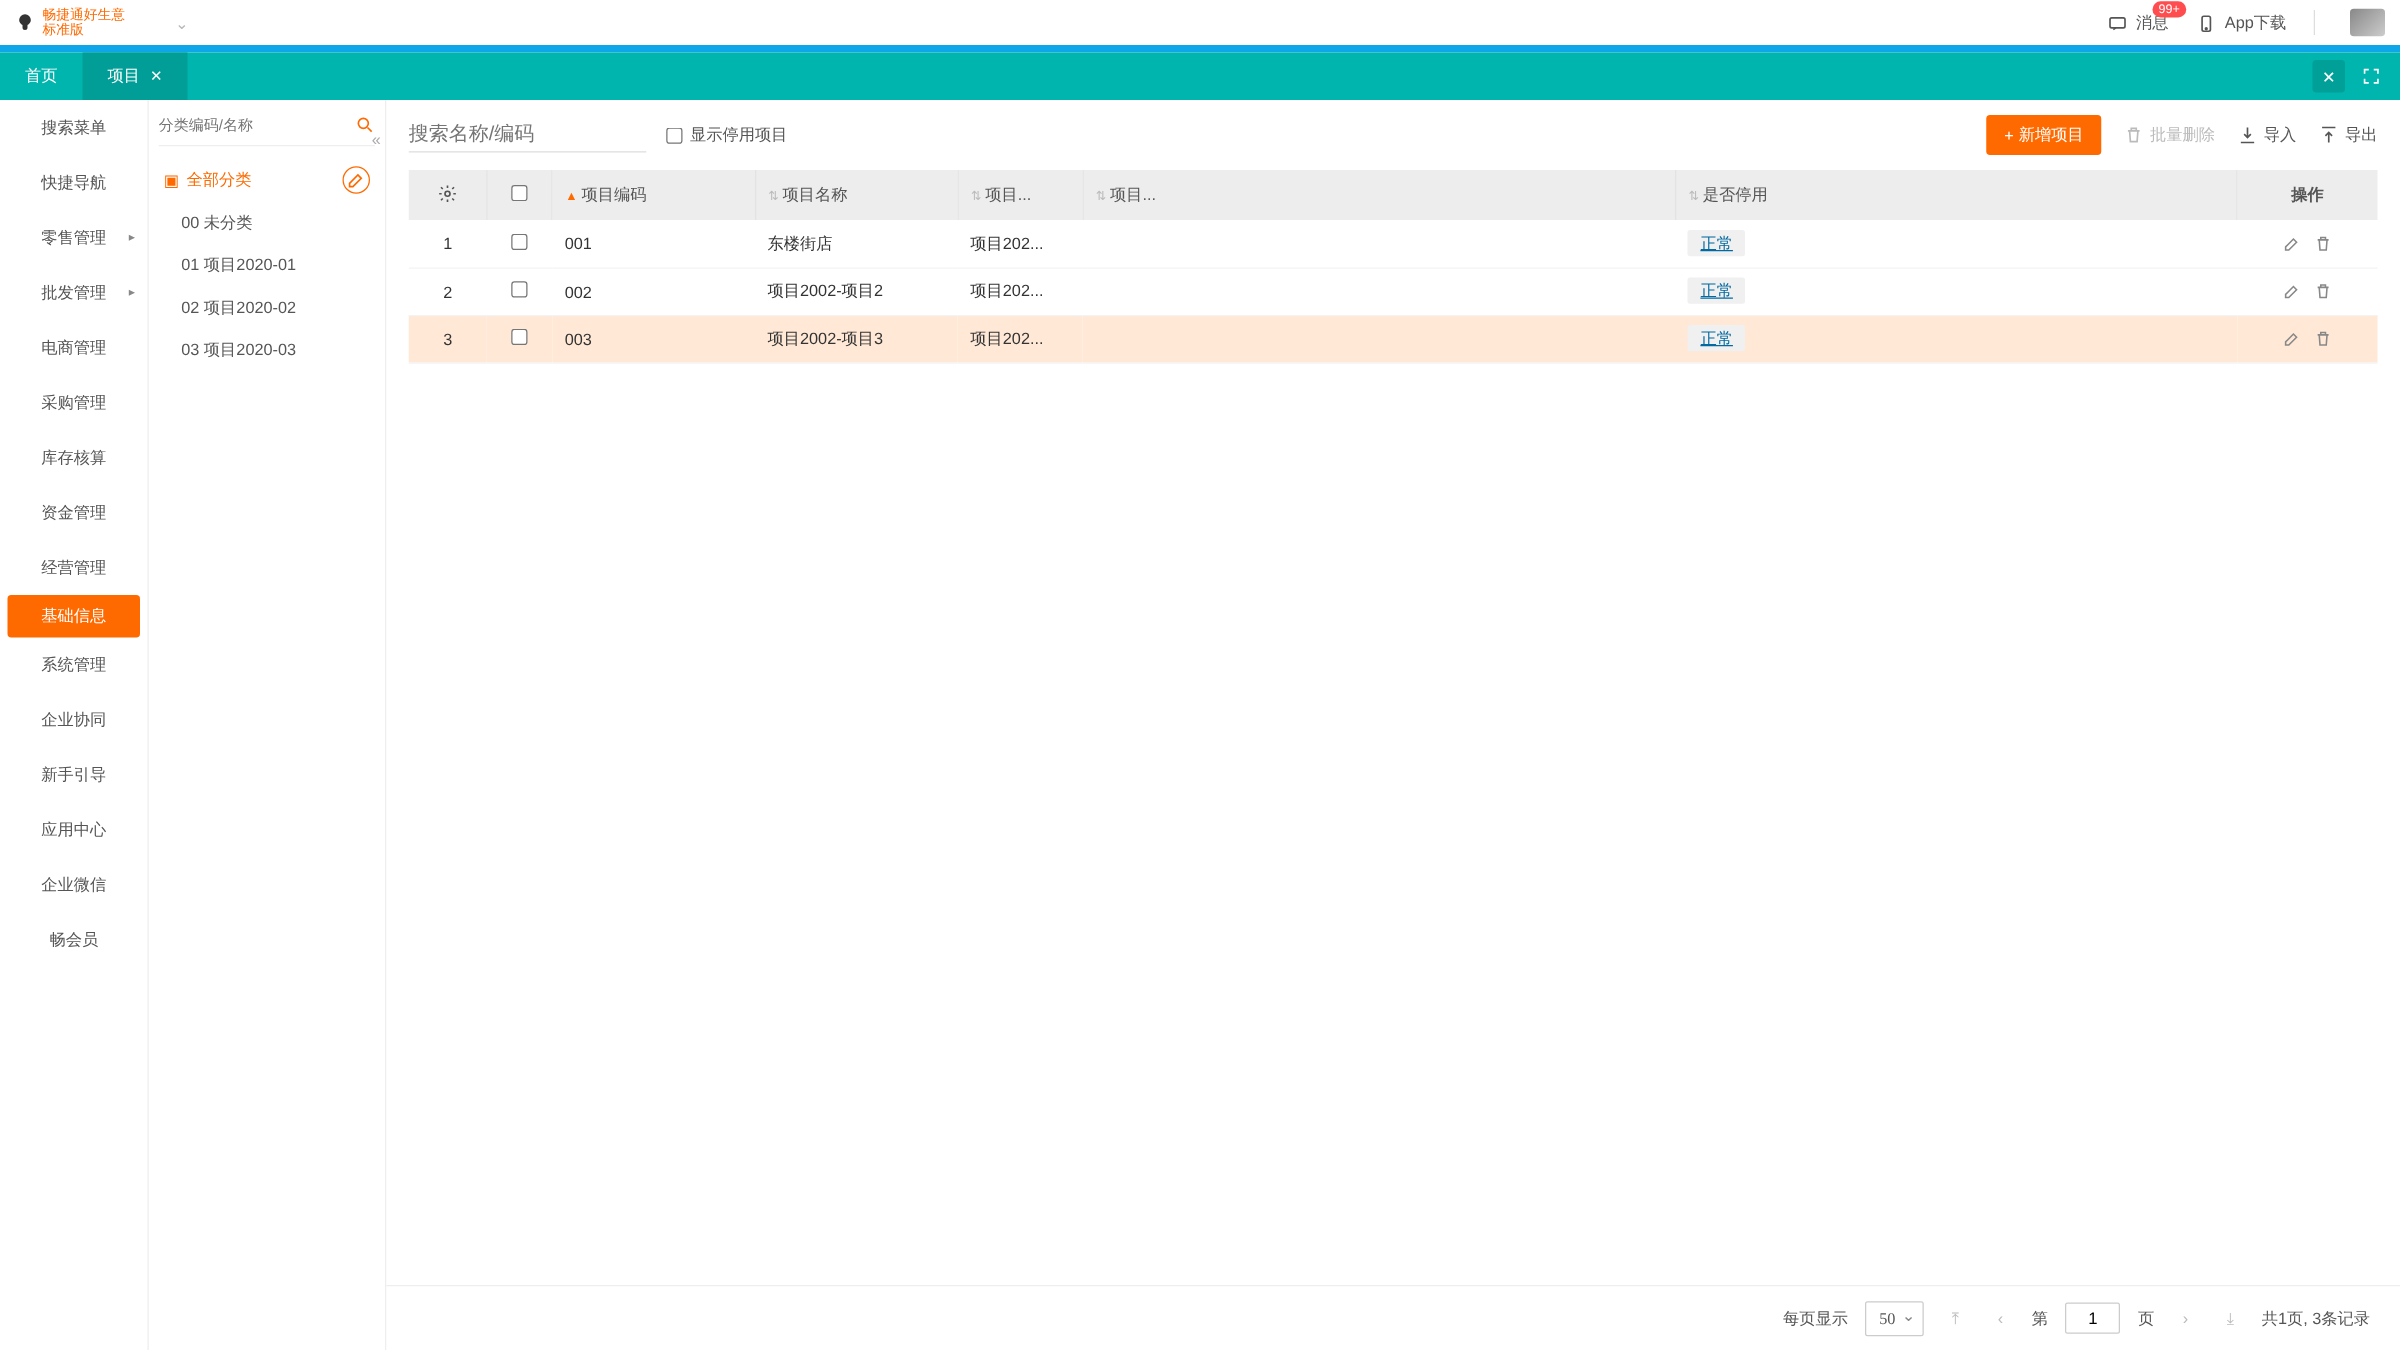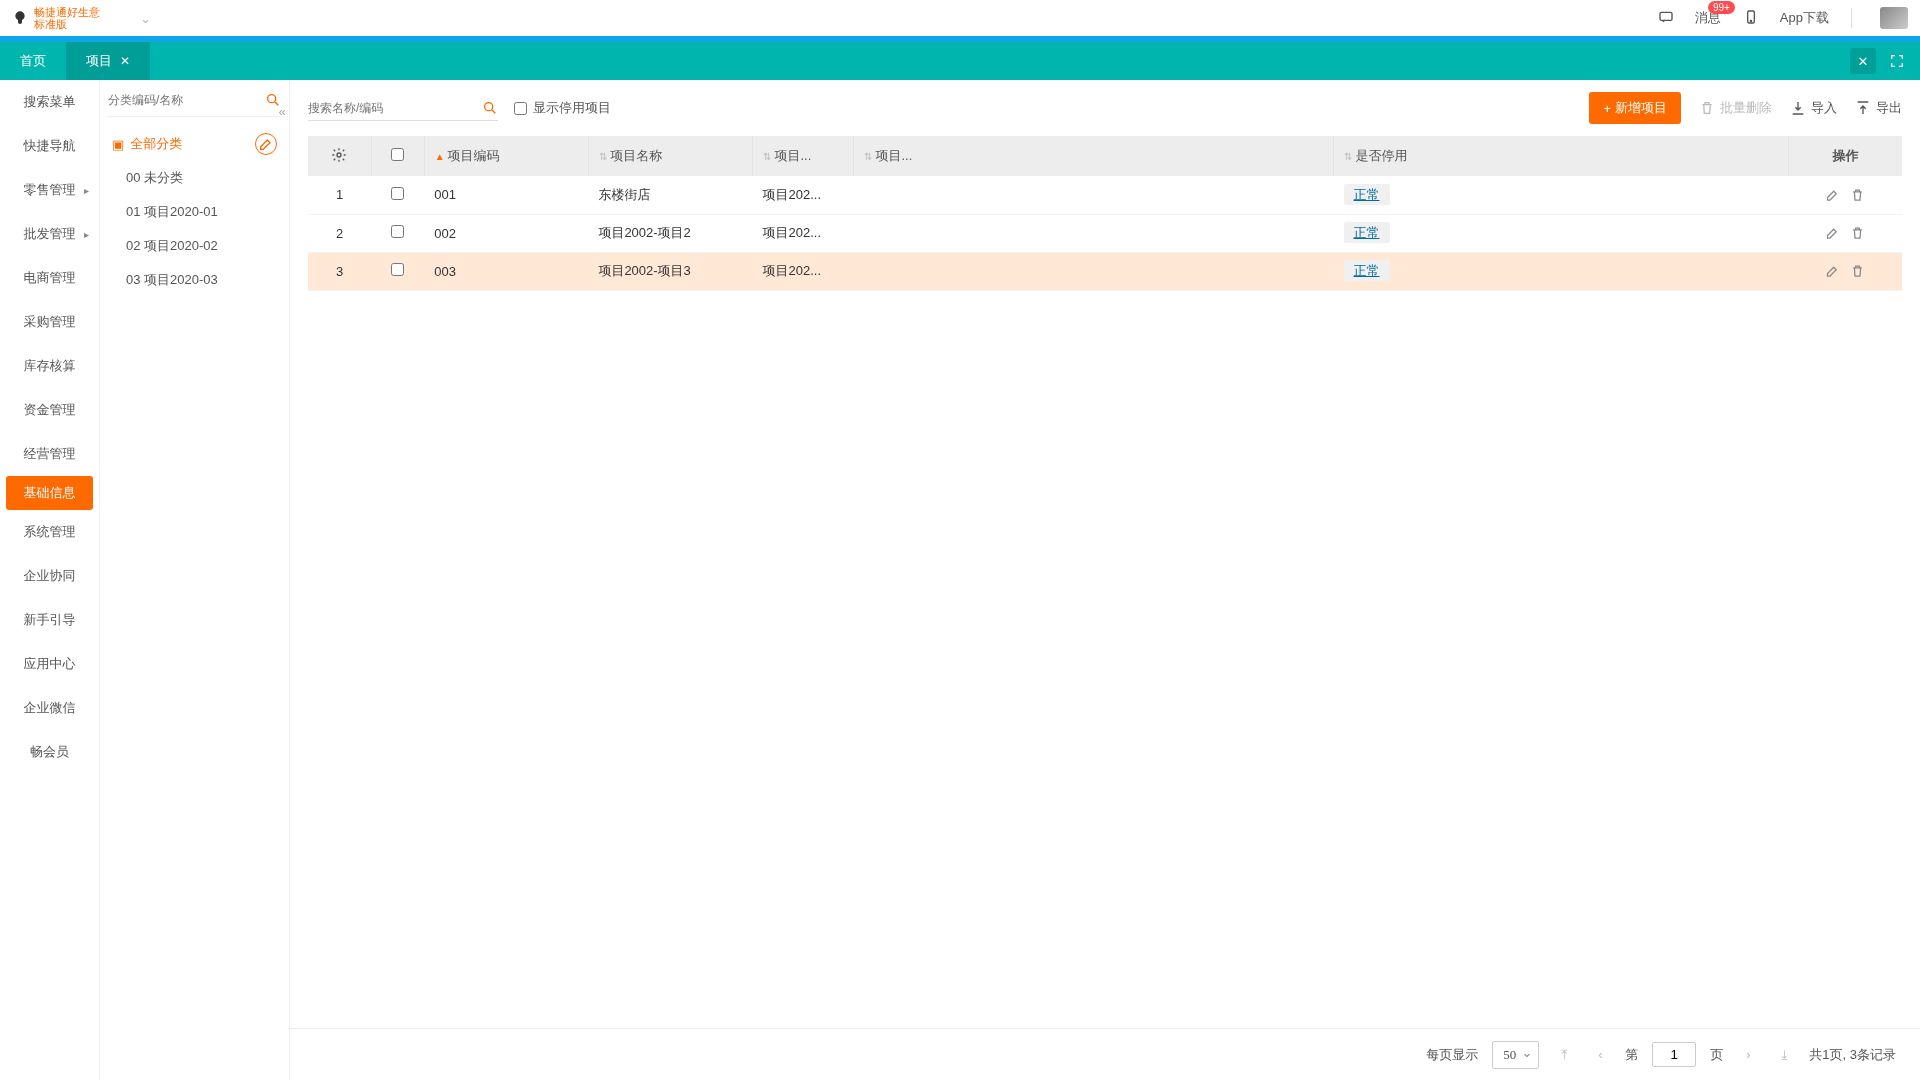--- a/index.html
+++ b/index.html
@@ -5,57 +5,57 @@
 * { margin: 0; padding: 0; box-sizing: border-box; }
 body { font-family: "Microsoft YaHei", Arial, sans-serif; font-size: 13px; color: #333; background: #fff; overflow: hidden; }
 .app { width: 1920px; height: 1080px; display: flex; flex-direction: column; }
 
 
 .top-header { height: 42px; display: flex; align-items: center; padding: 0 12px; border-bottom: 6px solid #0ea5e9; }
 .logo-area { display: flex; align-items: center; gap: 6px; width: 112px; }
 .logo-text { color: #ff6a00; font-size: 11px; line-height: 1.1; }
 .store-name { width: 180px; padding: 0 16px; color: #999; }
 .top-right { margin-left: auto; display: flex; align-items: center; gap: 22px; }
-.top-item { display: flex; align-items: flex-start; gap: 21px; cursor: pointer; color: #555; position: relative; }
+.top-item { display: flex; align-items: flex-end; gap: 7px; cursor: pointer; color: #555; position: relative; }
 .badge { position: absolute; top: -8px; right: -14px; background: #ff4d4f; color: #fff; font-size: 10px; padding: 1px 5px; border-radius: 8px; }
 .avatar { width: 28px; height: 22px; background: linear-gradient(135deg,#888,#ccc); border-radius: 3px; margin-left: 6px; }
 .divider-v { width: 1px; height: 20px; background: #ddd; }
 
 
 .tab-bar { height: 38px; background: #00b5ad; display: flex; align-items: stretch; }
 .tab { display: flex; align-items: center; padding: 0 20px; color: #fff; cursor: pointer; position: relative; }
 .tab.active { background: #009e97; }
 .tab-close { margin-left: 8px; font-size: 12px; }
 .tab-actions { margin-left: auto; display: flex; align-items: center; gap: 8px; padding-right: 10px; }
 .tab-action { width: 26px; height: 26px; display: flex; align-items: center; justify-content: center; cursor: pointer; color: #fff; border-radius: 3px; }
 .tab-action.close { background: rgba(0,0,0,0.12); }
 
 
 .body { flex: 1; display: flex; min-height: 0; }
 
 
-.left-nav { width: 100px; background: #fff; border-right: 1px solid #eee; display: flex; flex-direction: column; }
+.left-nav { width: 119px; background: #fff; border-right: 1px solid #eee; display: flex; flex-direction: column; }
 .nav-item { height: 44px; display: flex; align-items: center; justify-content: center; cursor: pointer; color: #555; position: relative; }
 .nav-item.active { background: #ff6a00; color: #fff; border-radius: 3px; margin: 0 6px; height: 34px; }
 .nav-caret { position: absolute; right: 10px; font-size: 10px; color: #888; }
 
 
 .cat-sidebar { width: 190px; border-right: 1px solid #eee; padding: 12px 8px; position: relative; }
 .cat-search { display: flex; align-items: center; border-bottom: 1px solid #eee; padding-bottom: 8px; margin-bottom: 10px; }
 .cat-search input { flex: 1; border: none; outline: none; font-size: 12px; color: #666; }
 .cat-root { display: flex; align-items: center; gap: 6px; color: #ff6a00; padding: 6px 4px; cursor: pointer; }
 .cat-edit { margin-left: auto; width: 22px; height: 22px; border: 1px solid #ff6a00; border-radius: 50%; display: flex; align-items: center; justify-content: center; color: #ff6a00; }
 .cat-item { padding: 8px 4px 8px 18px; color: #555; cursor: pointer; }
 .collapse-btn { position: absolute; right: -2px; top: 22px; width: 18px; height: 18px; display: flex; align-items: center; justify-content: center; color: #aaa; cursor: pointer; }
 
 
 .main { flex: 1; display: flex; flex-direction: column; min-width: 0; }
 .toolbar { height: 56px; display: flex; align-items: center; padding: 0 18px; gap: 16px; }
 .search-box { width: 190px; display: flex; align-items: center; border-bottom: 1px solid #ddd; padding: 4px 0; }
-.search-box input { flex: 1; border: none; outline: none; font-size: 12px; }
+.search-box input { flex: 1; border: none; outline: none; font-size: 16px; }
 .chk-label { display: flex; align-items: center; gap: 6px; color: #555; }
 .toolbar-right { margin-left: auto; display: flex; align-items: center; gap: 18px; }
 .btn-primary { background: #ff6a00; color: #fff; padding: 7px 14px; border-radius: 3px; cursor: pointer; display: flex; align-items: center; gap: 4px; }
 .btn-text { color: #555; display: flex; align-items: center; gap: 5px; cursor: pointer; }
 .btn-text.disabled { color: #bbb; cursor: not-allowed; }
 
 
 .table-wrap { flex: 1; padding: 0 18px; overflow: auto; }
 table { width: 100%; border-collapse: collapse; }
 thead th { background: #ededed; height: 40px; text-align: left; padding: 0 10px; font-weight: normal; color: #555; border-right: 1px solid #e3e3e3; }

